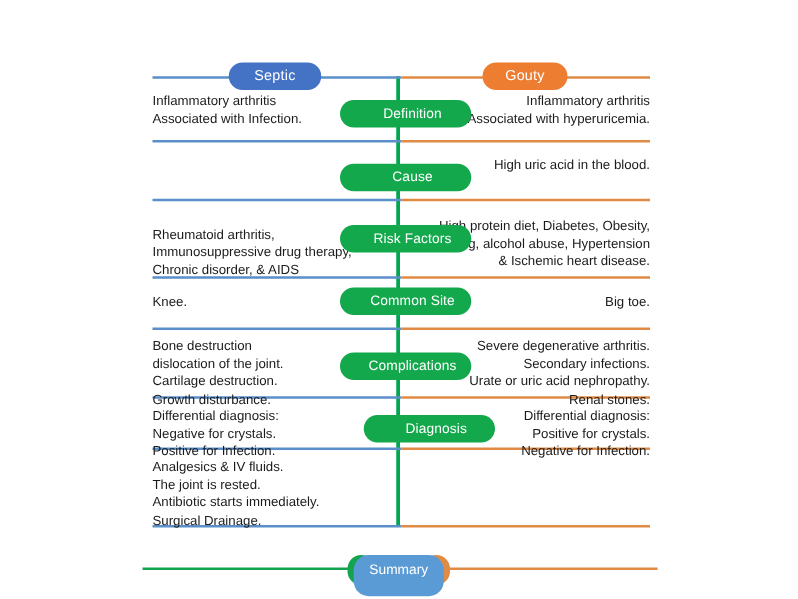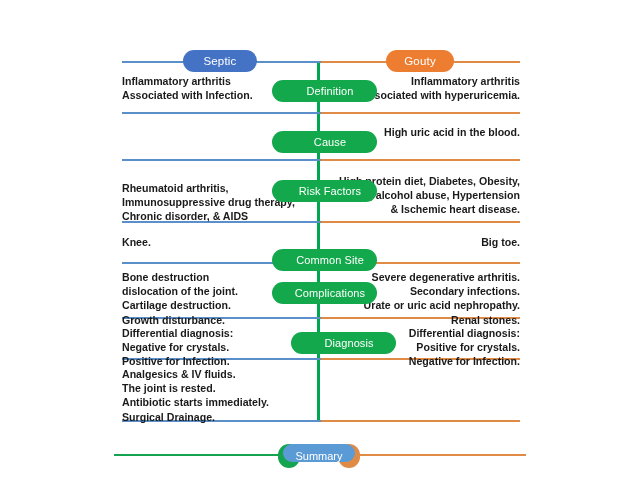--- a/index.html
+++ b/index.html
@@ -93,21 +93,20 @@
     padding-left: 11px;
   }
 
   
   .col-text {
     position: absolute;
     font-size: 10.6px;
     line-height: 14.2px;
     color: #1a1a1a;
     white-space: pre-line;
-    font-weight: bold;
   }
   .col-text.left {
     left: 122px;
     width: 180px;
     text-align: left;
   }
   .col-text.right {
     right: 118px;
     width: 190px;
     text-align: right;
@@ -136,21 +135,21 @@
     height: 24px;
     border-radius: 11px;
   }
   .sum-cap.green { left: 278px; background: #14a34f; }
   .sum-cap.orange { left: 338px; background: #e08b45; }
   .sum-pill {
     position: absolute;
     left: 283px;
     top: 444px;
     width: 72px;
-    height: 18px;
+    height: 33px;
     line-height: 24px;
     border-radius: 12px;
     background: #5b9bd5;
     color: #ffffff;
     text-align: center;
     font-size: 11px;
     white-space: nowrap;
     z-index: 3;
   }
 </style>
@@ -208,21 +207,21 @@
 
   <div class="col-text left" id="lt-2" style="top: 181px;">Rheumatoid arthritis,
 Immunosuppressive drug therapy,
 Chronic disorder, &amp; AIDS</div>
   <div class="cat-pill" id="cp-2" style="top: 180px;">Risk Factors</div>
   <div class="col-text right" id="rt-2" style="top: 174px;">High protein diet, Diabetes, Obesity,
 Aging, alcohol abuse, Hypertension
 &amp; Ischemic heart disease.</div>
 
   <div class="col-text left" id="lt-3" style="top: 235px;">Knee.</div>
-  <div class="cat-pill" id="cp-3" style="top: 230px; margin-top: 19px;">Common Site</div>
+  <div class="cat-pill" id="cp-3" style="top: 230px;">Common Site</div>
   <div class="col-text right" id="rt-3" style="top: 235px;">Big toe.</div>
 
   <div class="col-text left" id="lt-4" style="top: 270px;">Bone destruction
 dislocation of the joint.
 Cartilage destruction.
 Growth disturbance.</div>
   <div class="cat-pill" id="cp-4" style="top: 282px;">Complications</div>
   <div class="col-text right" id="rt-4" style="top: 270px;">Severe degenerative arthritis.
 Secondary infections.
 Urate or uric acid nephropathy.

